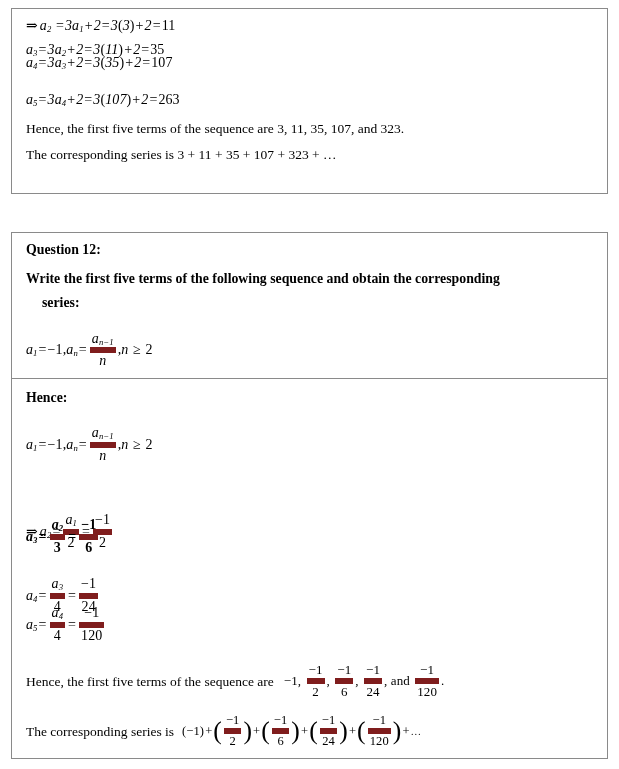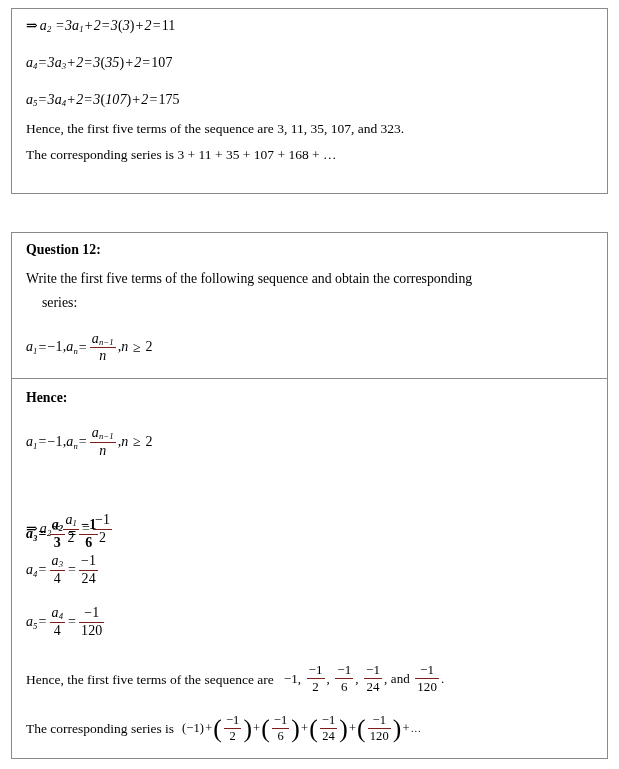--- a/index.html
+++ b/index.html
@@ -49,21 +49,21 @@
     font-size: 13.5px;
     line-height: 1.35;
     white-space: nowrap;
   }
 
   .qtitle {
     font-weight: bold;
     font-size: 13.8px;
   }
   .qbody {
-    font-weight: normal;
+    font-weight: bold;
     font-size: 13.8px;
     line-height: 1.75;
     text-align: justify;
     text-justify: inter-word;
   }
   .qbody .lastline { display: block; text-align: left; margin-left: 16px; }
 
   .atitle {
     font-weight: bold;
     font-size: 13.8px;
@@ -92,21 +92,21 @@
     display: inline-block;
     vertical-align: middle;
     text-align: center;
     margin: 0 2px;
     position: relative;
     top: -0.05em;
   }
   .frac .num {
     display: block;
     padding: 0 2px 0px 2px;
-    border-bottom: 1px solid #7f1d1d;
+    border-bottom: 6px solid #7f1d1d;
     line-height: 1.15;
   }
   .frac .den {
     display: block;
     padding: 0px 2px 0 2px;
     line-height: 1.2;
   }
 
   .paren {
     display: inline-block;
@@ -138,36 +138,41 @@
 
   <div class="box" id="box-top">
 
     <div class="row" style="top: 6px;">
       <span class="math">
         <span class="arrow">⇒</span><em>a</em><sub>2</sub>
         <span class="op">=</span>3<em>a</em><sub>1</sub><span class="op">+</span>2<span class="op">=</span>3<span class="up">(</span>3<span class="up">)</span><span class="op">+</span>2<span class="op">=</span><span class="up">11</span>
       </span>
     </div>
 
+    <div class="row" style="top: 31px;">
+      <span class="math">
+        <em>a</em><sub>3</sub><span class="op">=</span>3<em>a</em><sub>2</sub><span class="op">+</span>2<span class="op">=</span>3<span class="up">(</span>11<span class="up">)</span><span class="op">+</span>2<span class="op">=</span><span class="up">35</span>
+      </span>
+    </div>
 
     <div class="row" style="top: 44px;">
       <span class="math">
         <em>a</em><sub>4</sub><span class="op">=</span>3<em>a</em><sub>3</sub><span class="op">+</span>2<span class="op">=</span>3<span class="up">(</span>35<span class="up">)</span><span class="op">+</span>2<span class="op">=</span><span class="up">107</span>
       </span>
     </div>
 
     <div class="row" style="top: 81px;">
       <span class="math">
-        <em>a</em><sub>5</sub><span class="op">=</span>3<em>a</em><sub>4</sub><span class="op">+</span>2<span class="op">=</span>3<span class="up">(</span>107<span class="up">)</span><span class="op">+</span>2<span class="op">=</span><span class="up">175</span>
+        <em>a</em><sub>5</sub><span class="op">=</span>3<em>a</em><sub>4</sub><span class="op">+</span>2<span class="op">=</span>3<span class="up">(</span>107<span class="up">)</span><span class="op">+</span>2<span class="op">=</span><span class="up">263</span>
       </span>
     </div>
 
     <div class="row prose" style="top: 111px;">Hence, the first five terms of the sequence are 3, 11, 35, 107, and 323.</div>
 
-    <div class="row prose" style="top: 137px;">The corresponding series is 3 + 11 + 35 + 107 + 168 + …</div>
+    <div class="row prose" style="top: 137px;">The corresponding series is 3 + 11 + 35 + 107 + 323 + …</div>
   </div>
 
   <div class="box" id="box-bottom">
 
     <div class="pad" style="position:absolute; left:0; top:9px; width:100%; box-sizing:border-box;">
 
       <div class="qtitle">Question 12:</div>
 
       <div class="qbody" style="margin-top:9px; width:568px;">
         <span>Write the first five terms of the following sequence and obtain the corresponding</span>
@@ -198,21 +203,21 @@
           <span class="arrow">⇒</span><em>a</em><sub>2</sub><span class="op">=</span><span class="frac"><span class="num"><em>a</em><sub>1</sub></span><span class="den"><span class="up">2</span></span></span><span class="op">=</span><span class="frac"><span class="num"><span class="up">−1</span></span><span class="den"><span class="up">2</span></span></span>
         </span>
       </div>
 
       <div class="row" style="top: 140px; font-weight: bold;">
         <span class="math">
           <em>a</em><sub>3</sub><span class="op">=</span><span class="frac"><span class="num"><em>a</em><sub>2</sub></span><span class="den"><span class="up">3</span></span></span><span class="op">=</span><span class="frac"><span class="num"><span class="up">−1</span></span><span class="den"><span class="up">6</span></span></span>
         </span>
       </div>
 
-      <div class="row" style="top: 176px;">
+      <div class="row" style="top: 199px;">
         <span class="math">
           <em>a</em><sub>4</sub><span class="op">=</span><span class="frac"><span class="num"><em>a</em><sub>3</sub></span><span class="den"><span class="up">4</span></span></span><span class="op">=</span><span class="frac"><span class="num"><span class="up">−1</span></span><span class="den"><span class="up">24</span></span></span>
         </span>
       </div>
 
       <div class="row" style="top: 228px;">
         <span class="math">
           <em>a</em><sub>5</sub><span class="op">=</span><span class="frac"><span class="num"><em>a</em><sub>4</sub></span><span class="den"><span class="up">4</span></span></span><span class="op">=</span><span class="frac"><span class="num"><span class="up">−1</span></span><span class="den"><span class="up">120</span></span></span>
         </span>
       </div>

